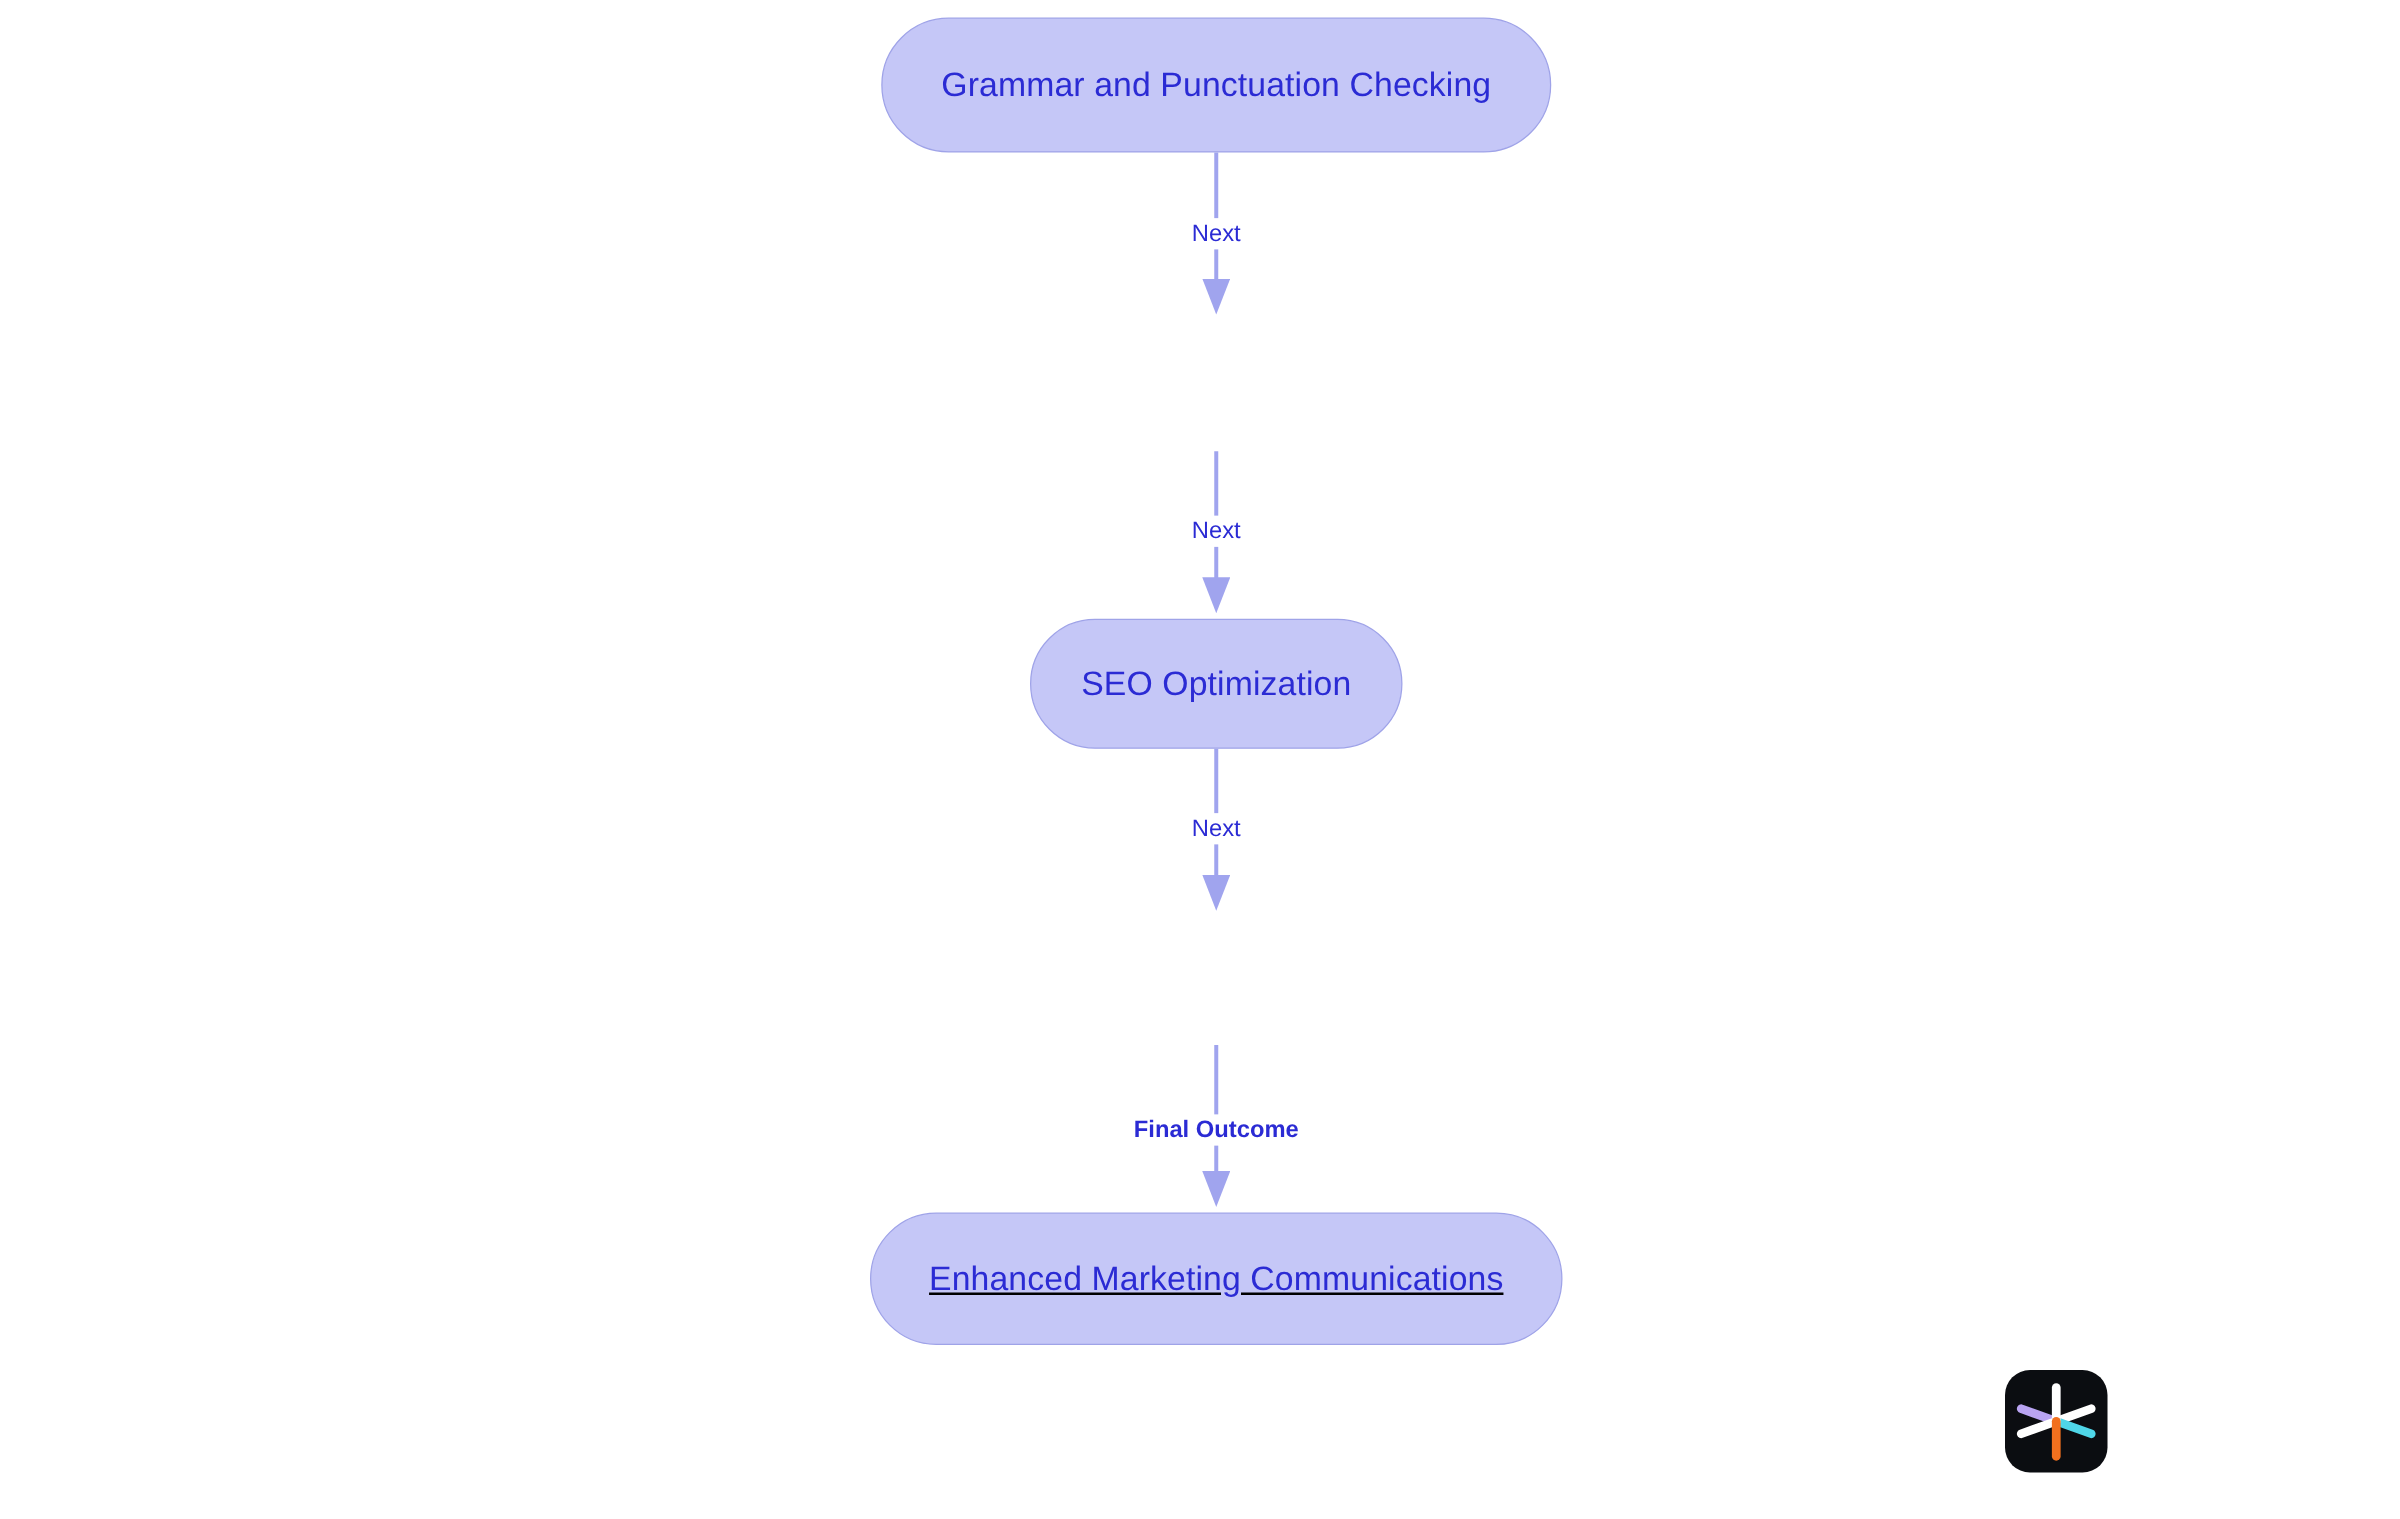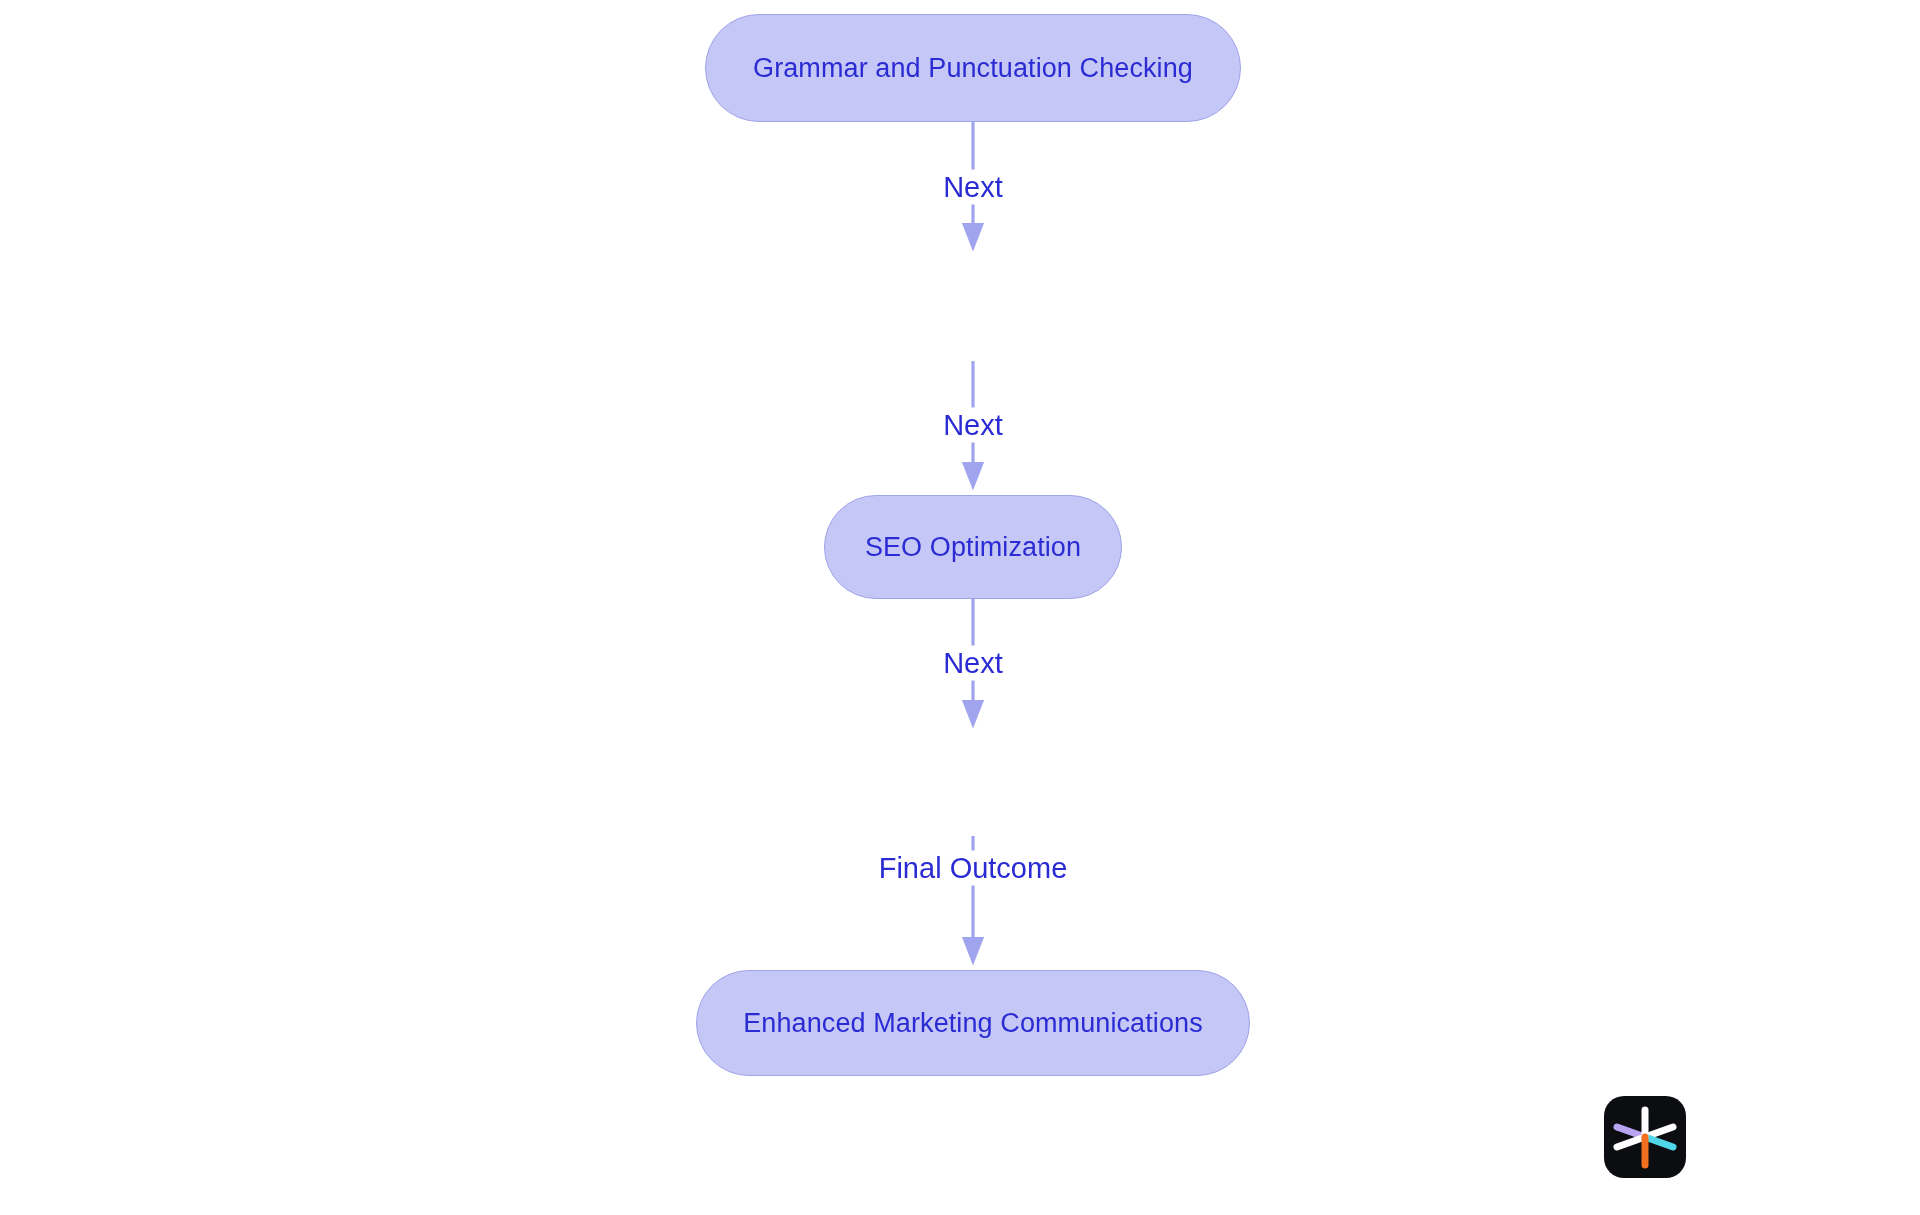--- a/index.html
+++ b/index.html
@@ -47,21 +47,21 @@
     left: 0;
     top: 0;
     width: 1920px;
     height: 1215px;
     pointer-events: none;
   }
 
   .fc-edge-label {
     position: absolute;
     color: #2b2bd4;
-    font-size: 29px;
+    font-size: 19px;
     line-height: 1;
     white-space: nowrap;
     background: #ffffff;
     padding: 3px 7px;
     transform: translate(-50%, -50%);
   }
 
   
   #tely-logo {
     position: absolute;
@@ -107,33 +107,33 @@
 
     <line x1="973" y1="836" x2="973" y2="940" stroke="#a0a4ee" stroke-width="3.2" marker-end="url(#arrowhead)"></line>
   </svg>
 
   <div class="fc-edge-label" style="left:973px; top:187px;">Next</div>
 
   <div class="fc-edge-label" style="left:973px; top:425px;">Next</div>
 
   <div class="fc-edge-label" style="left:973px; top:663px;">Next</div>
 
-  <div class="fc-edge-label" style="left:973px; top:868px;">Final Outcome</div>
+  <div class="fc-edge-label" style="left:973px; top:904px;font-weight:bold;">Final Outcome</div>
 
   <div class="fc-node" style="left:705px; top:14px; width:536px; height:108px; border-radius:54px;">
     <span class="fc-node-label">Grammar and Punctuation Checking</span>
   </div>
 
 
   <div class="fc-node" style="left:824px; top:495px; width:298px; height:104px; border-radius:52px;">
     <span class="fc-node-label">SEO Optimization</span>
   </div>
 
 
-  <div class="fc-node" style="left:696px; top:970px; width:554px; height:106px; border-radius:53px;">
+  <div class="fc-node" style="left:696px; top:970px; width:554px; height:106px; border-radius:53px;text-decoration:underline;">
     <span class="fc-node-label">Enhanced Marketing Communications</span>
   </div>
 
 </div>
 
 <div id="tely-logo">
   <div id="tely-logo-mark">
     <svg width="82" height="82" viewBox="0 0 82 82" xmlns="http://www.w3.org/2000/svg">
 
       <line x1="41" y1="41" x2="13" y2="31" stroke="#b9a4f2" stroke-width="7" stroke-linecap="round"></line>

